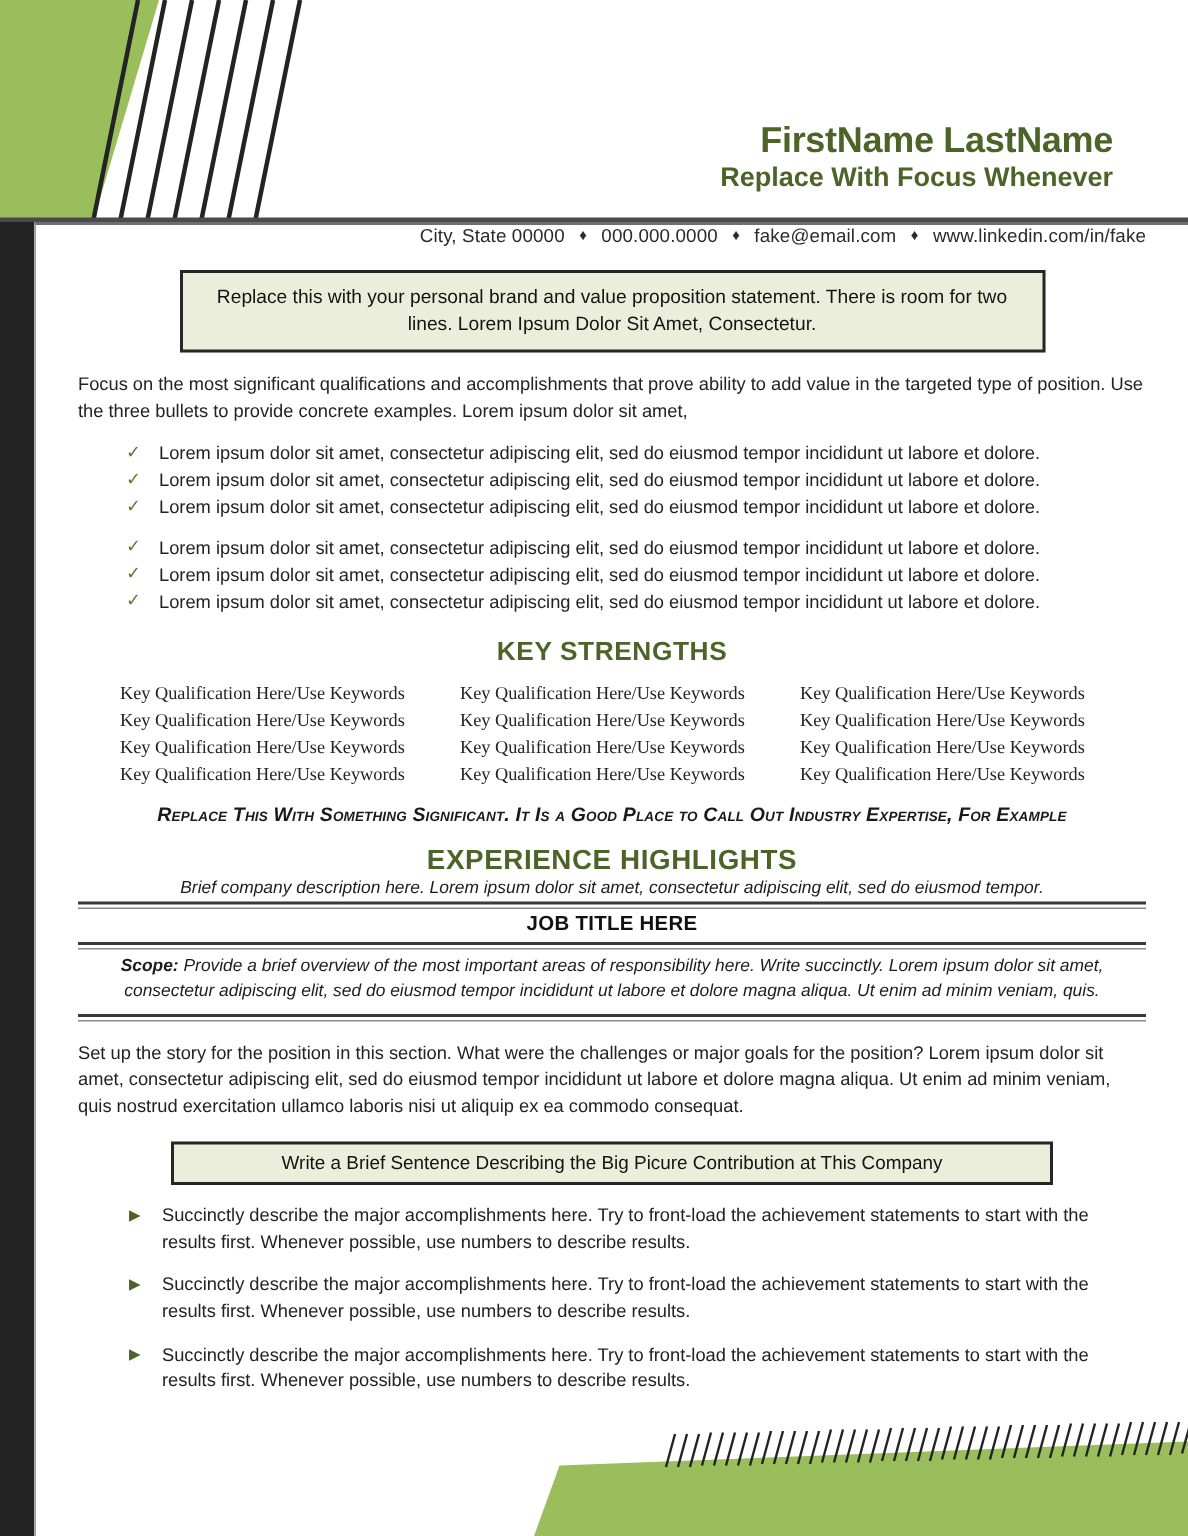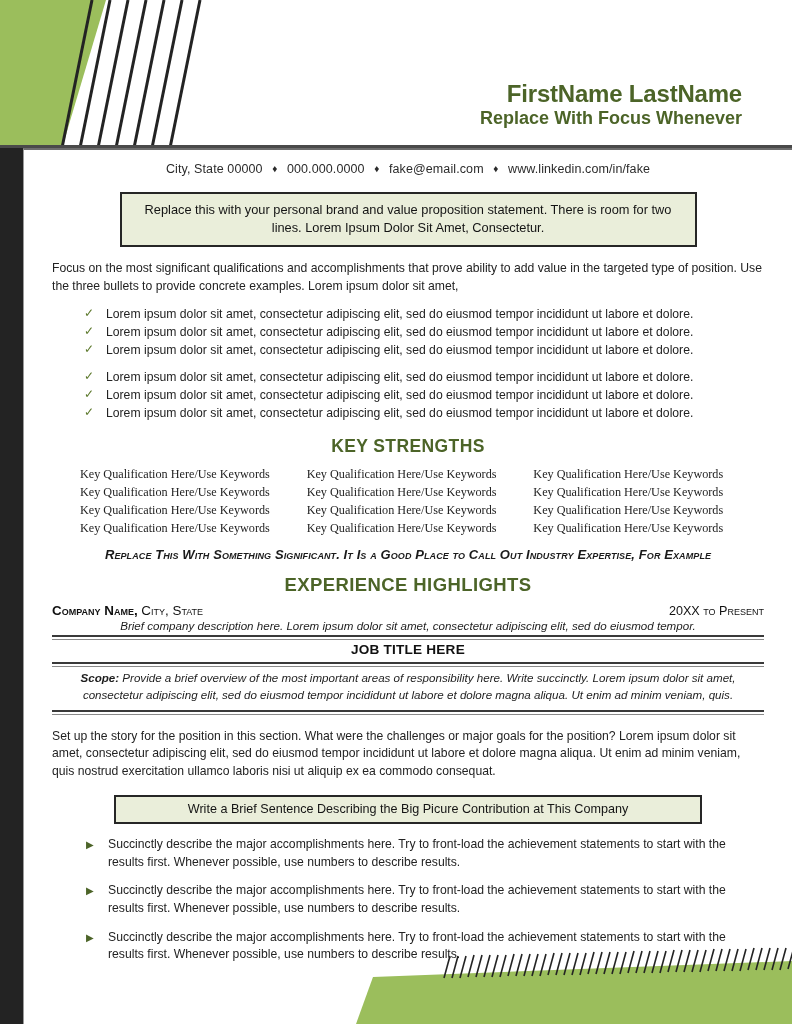--- a/index.html
+++ b/index.html
@@ -74,24 +74,24 @@
     position: relative;
     padding: 0 28px 0 28px;
     box-sizing: border-box;
     width: 100%;
     height: 100%;
     z-index: 2;
   }
 
   
   .contact {
-    text-align: center;
+    text-align: right;
     font-size: 12.5px;
     color: #2b2b2b;
-    padding-top: 12px;
+    padding-top: 0;
     letter-spacing: 0.1px;
   }
   .contact .sep { padding: 0 6px; font-size: 10px; vertical-align: 1px; }
 
   
   .brand-box {
     margin: 16px auto 0 auto;
     width: 577px;
     background: #EAEEDA;
     border: 2px solid #262626;
@@ -407,26 +407,20 @@
         <div class="ks-item">Key Qualification Here/Use Keywords</div>
         <div class="ks-item">Key Qualification Here/Use Keywords</div>
         <div class="ks-item">Key Qualification Here/Use Keywords</div>
         <div class="ks-item">Key Qualification Here/Use Keywords</div>
       </div>
 
       <div class="ks-tagline">Replace This With Something Significant. It Is a Good Place to Call Out Industry Expertise, For Example</div>
 
       <div class="section-head experience">EXPERIENCE HIGHLIGHTS</div>
 
-      <div class="company-row">
-        <div class="company-name">
-          <span>Company Name,</span><span class="loc"> City, State</span>
-        </div>
-        <div class="company-dates">20XX to Present</div>
-      </div>
 
       <div class="company-desc">Brief company description here. Lorem ipsum dolor sit amet, consectetur adipiscing elit, sed do eiusmod tempor.</div>
 
       <div class="rule-double"></div>
       <div class="job-title">JOB TITLE HERE</div>
       <div class="rule-double"></div>
 
       <div class="scope"><b>Scope:</b><span> Provide a brief overview of the most important areas of responsibility here. Write succinctly. Lorem ipsum dolor sit amet, consectetur adipiscing elit, sed do eiusmod tempor incididunt ut labore et dolore magna aliqua. Ut enim ad minim veniam, quis.</span></div>
 
       <div class="rule-double"></div>

